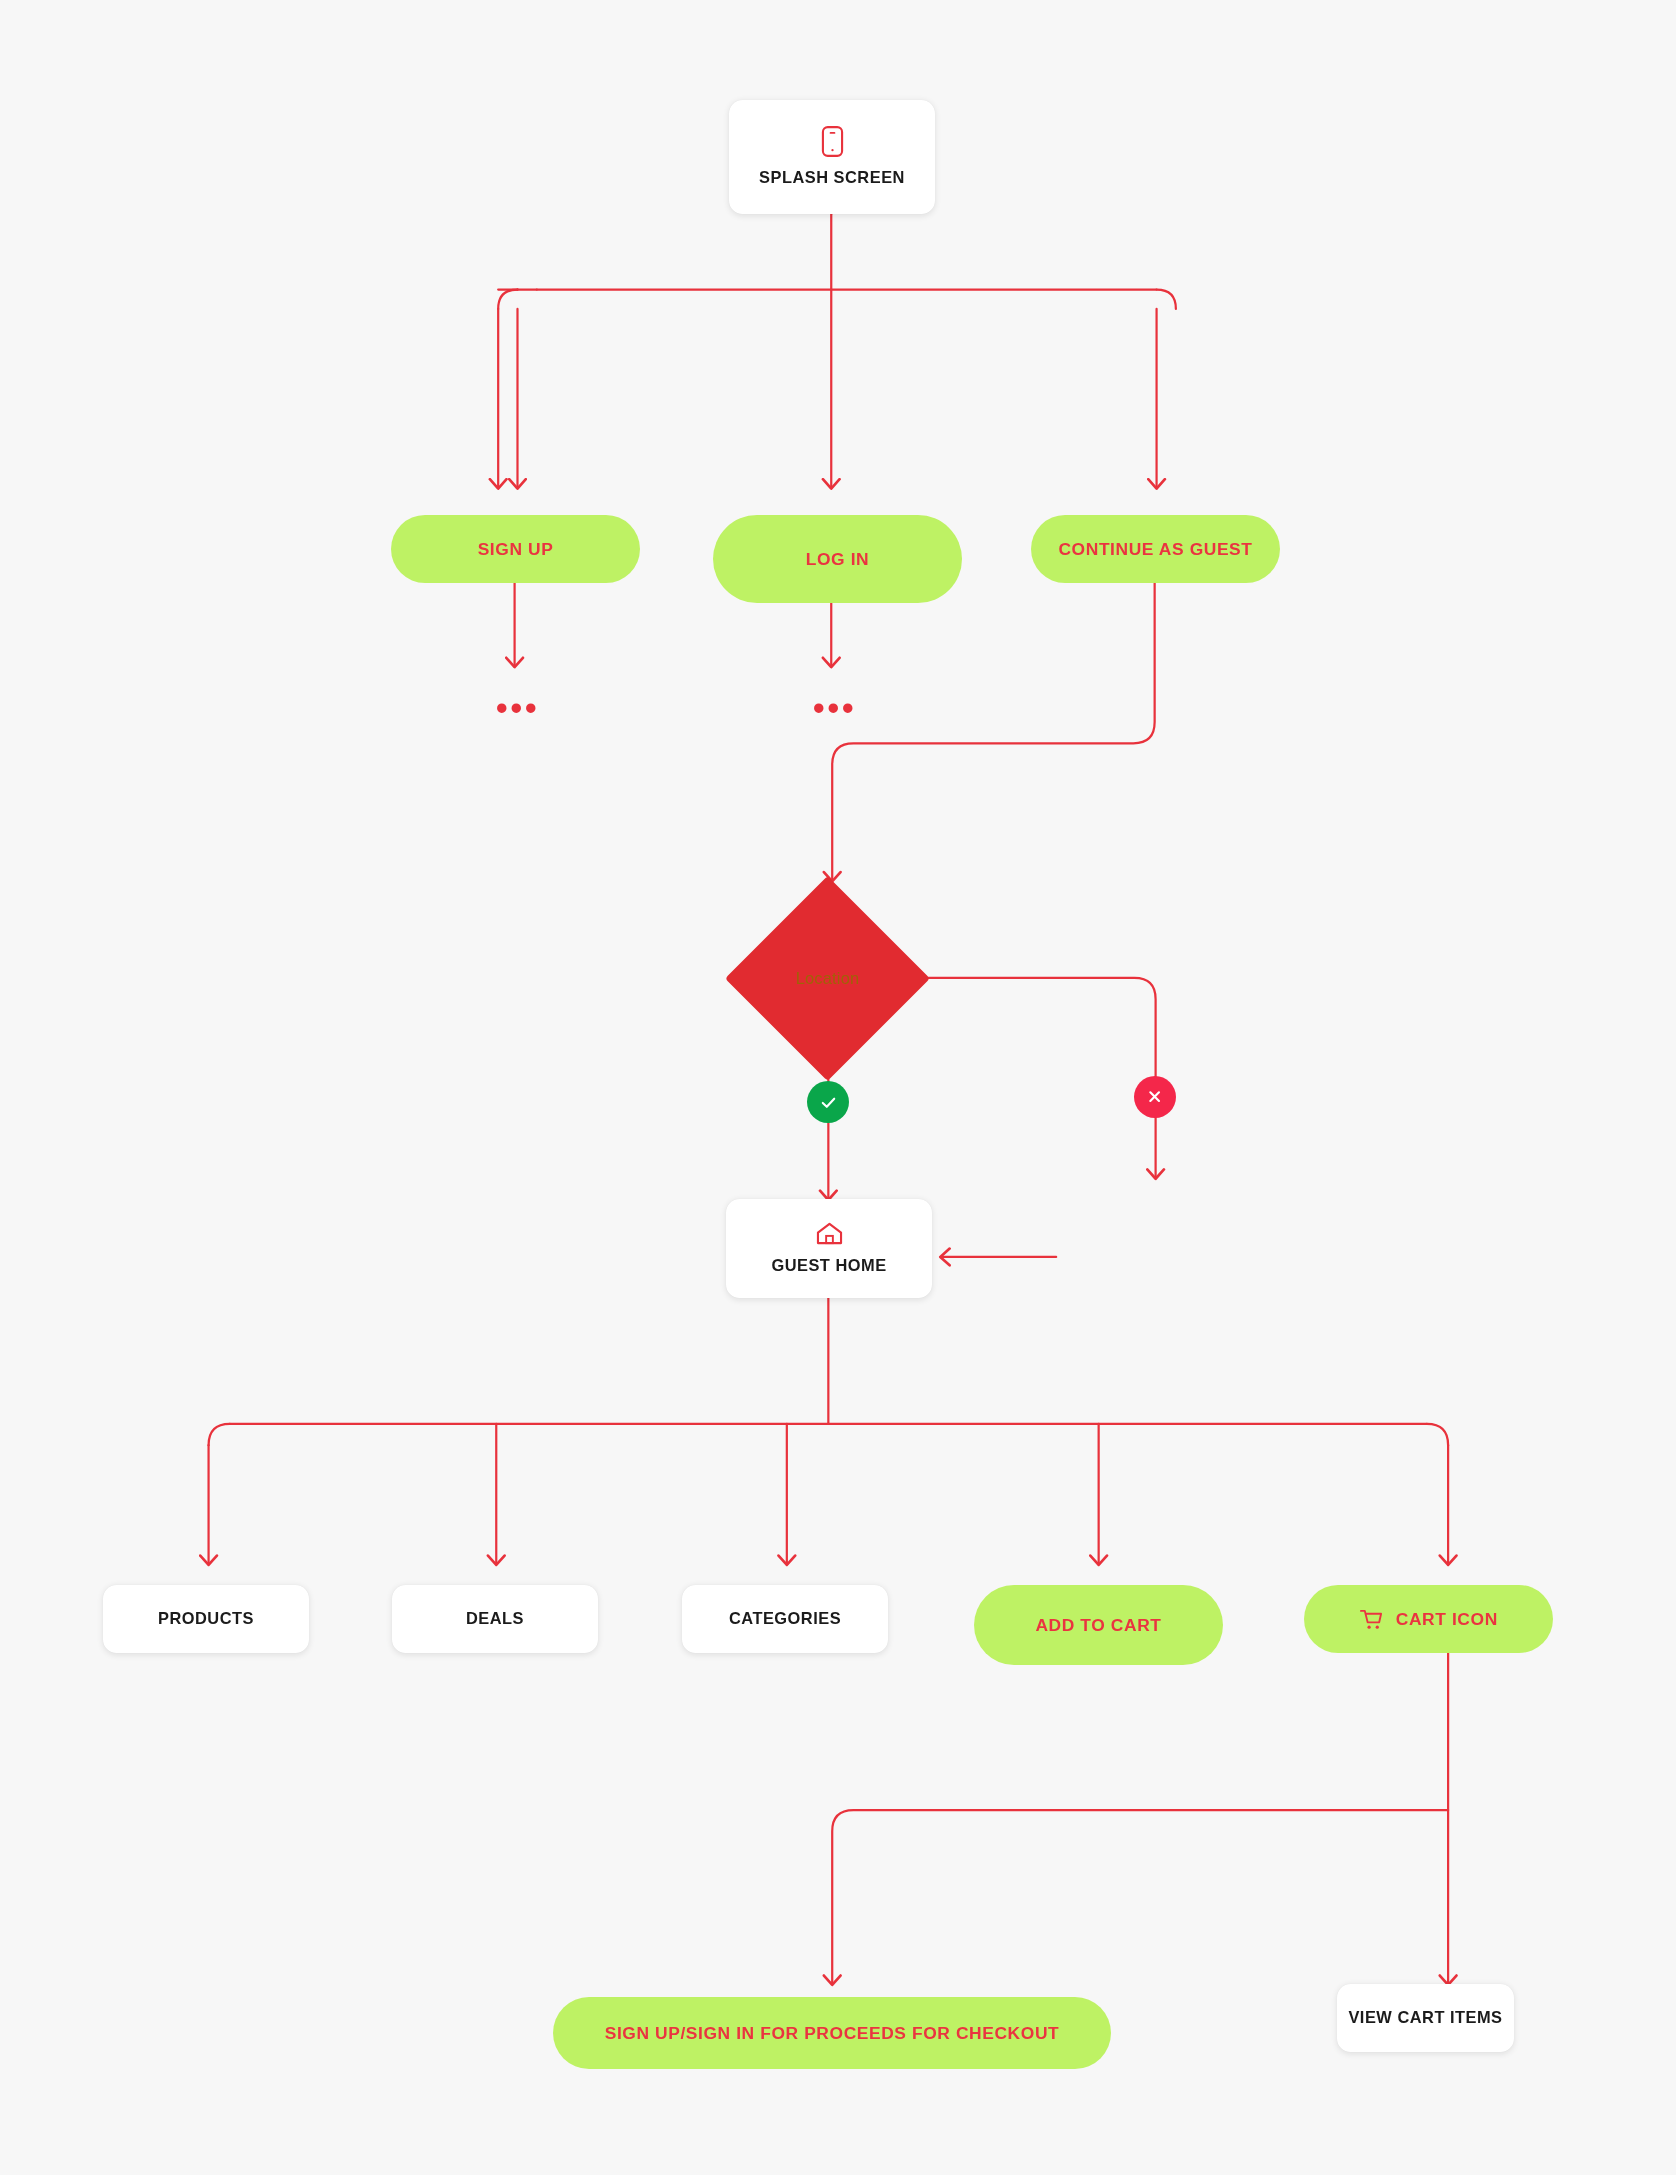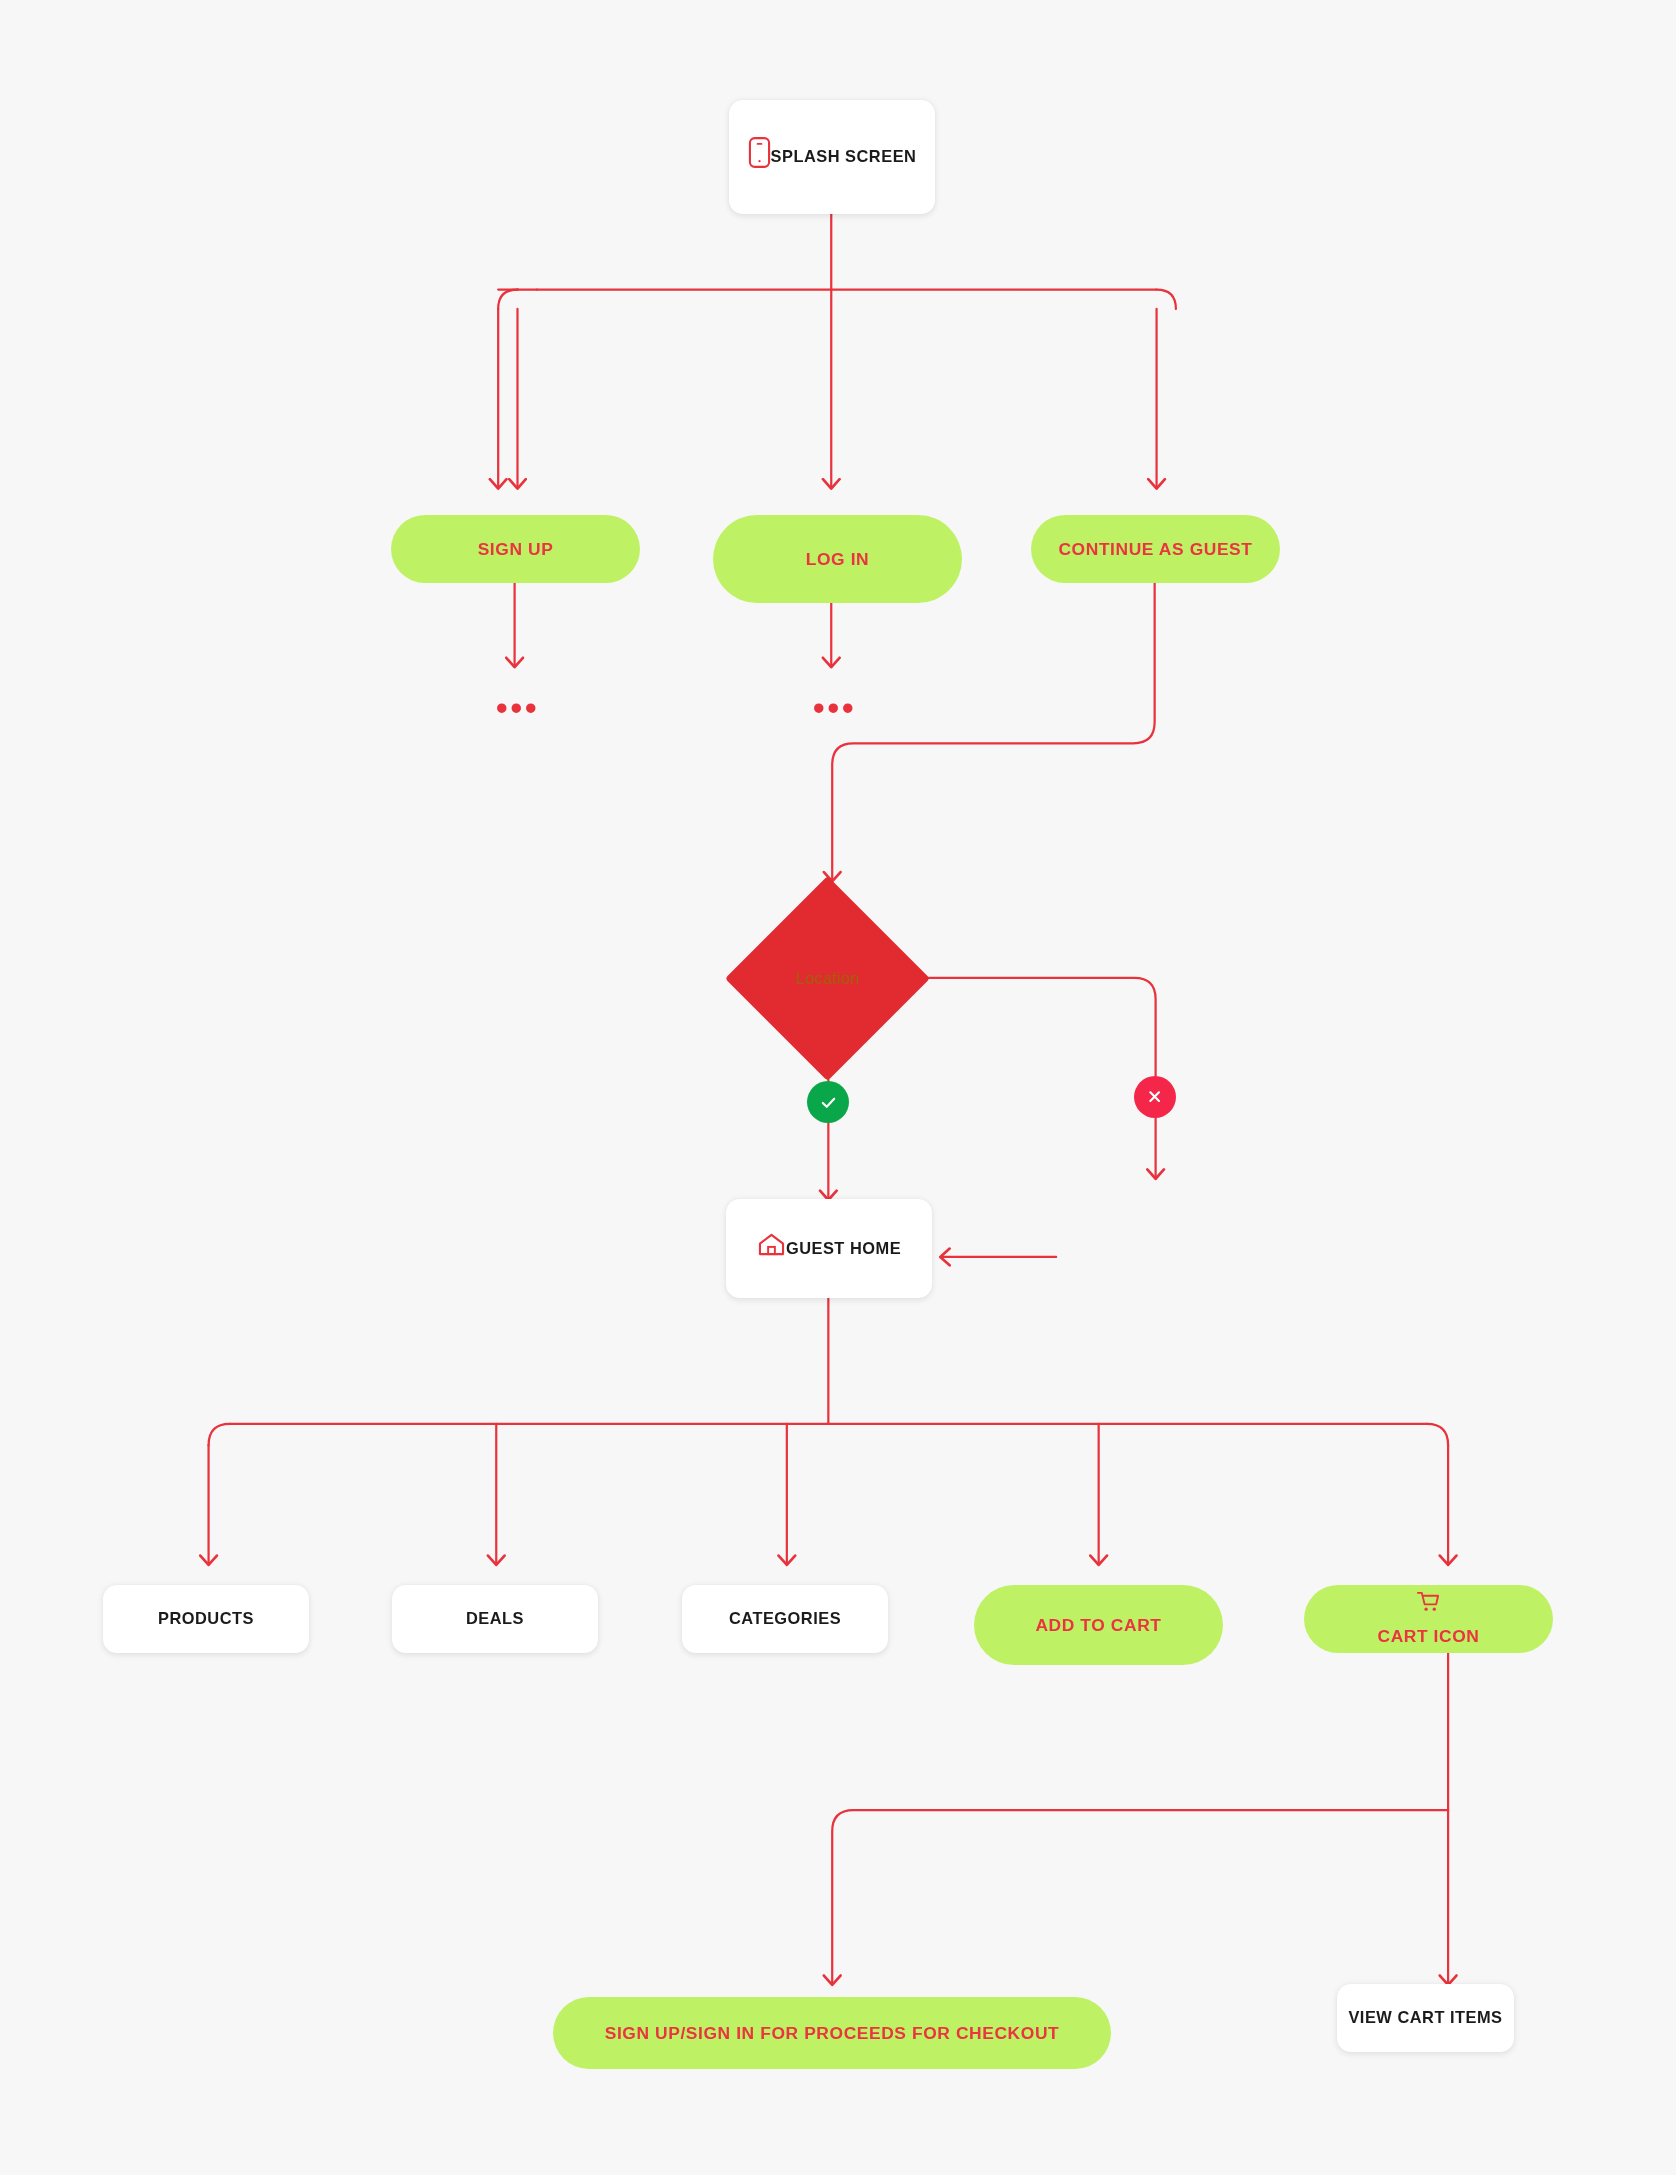--- a/index.html
+++ b/index.html
@@ -19,21 +19,21 @@
     position: absolute;
     left: 0; top: 0;
     width: 1676px;
     height: 2175px;
     pointer-events: none;
   }
   .node {
     position: absolute;
     box-sizing: border-box;
     display: flex;
-    flex-direction: row;
+    flex-direction: column;
     align-items: center;
     justify-content: center;
     text-align: center;
     z-index: 5;
   }
   .card {
     background: #ffffff;
     border-radius: 13.5px;
     box-shadow: 0 1.9px 6.8px rgba(17,17,17,0.10), 0 0 1px rgba(17,17,17,0.07);
     color: #1b1b1b;
@@ -43,21 +43,21 @@
   }
   .pill {
     background: #bef264;
     border-radius: 965px;
     color: #ea3440;
     font-size: 17.4px;
     font-weight: 700;
     letter-spacing: 0.6px;
   }
   .pill-inline {
-    flex-direction: column;
+    flex-direction: row;
     gap: 11.6px;
   }
   .node-label { line-height: 1.3; }
   .icon { display: block; line-height: 0; margin-bottom: 8.7px; }
   .icon-inline { margin-bottom: 0; }
 
   .diamond {
     position: absolute;
     z-index: 5;
     display: flex;

